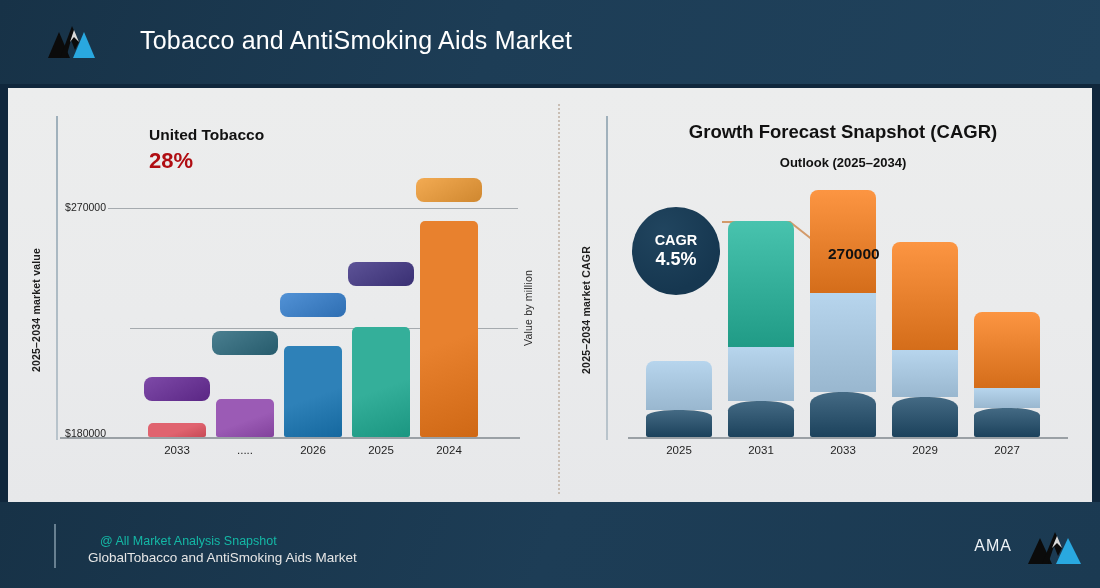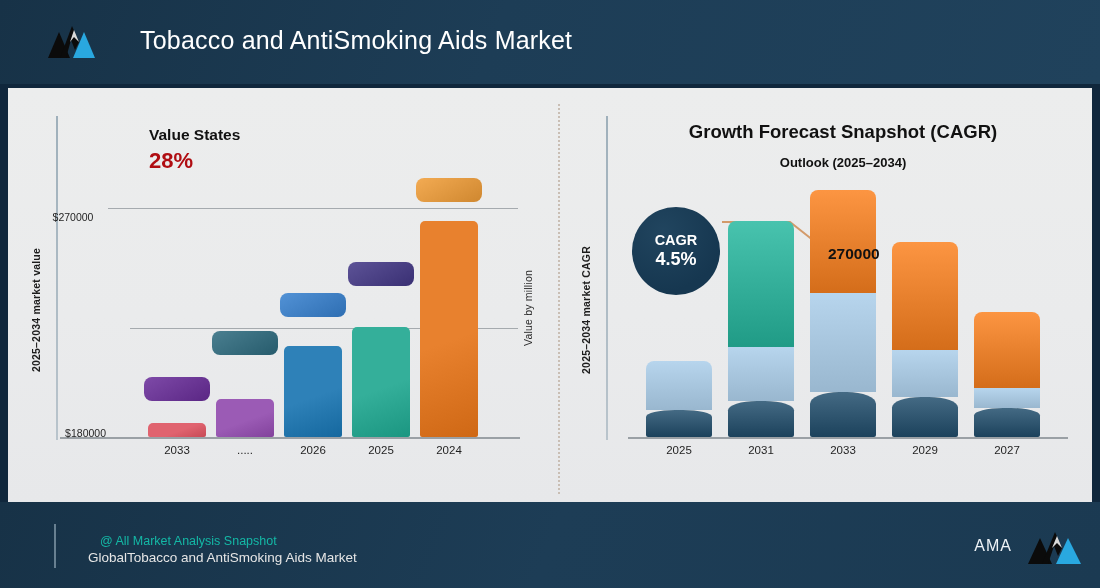--- a/index.html
+++ b/index.html
@@ -60,21 +60,21 @@
   }
 
   .gridline{position:absolute;height:1px;background:#8e9499;opacity:.75;}
   .gridline.g1{left:108px;top:208px;width:410px;}
   .gridline.g2{left:130px;top:328px;width:388px;}
   .baseline-left{position:absolute;left:60px;top:437px;width:460px;height:1.5px;background:#9aa0a5;}
 
   .tick-label{
     position:absolute;font-size:10.5px;color:#1f1f1f;text-align:right;white-space:nowrap;
   }
-  #tick-top{left:40px;top:211px;width:66px;text-align:center;}
+  #tick-top{left:40px;top:201px;width:66px;}
   #tick-bottom{left:40px;top:427px;width:66px;}
 
   .bar{position:absolute;border-radius:5px 5px 2px 2px;}
   .cap{position:absolute;border-radius:8px;}
   .xtick{
     position:absolute;top:444px;font-size:11.5px;color:#1f1f1f;
     text-align:center;white-space:nowrap;
   }
 
   
@@ -144,21 +144,21 @@
     <div class="header-title">Tobacco and AntiSmoking Aids Market</div>
   </div>
 
   <div class="panel"></div>
   <div class="divider"></div>
 
   <div class="left-axisline"></div>
   <div class="axis-label-vert" id="left-yaxis-label">2025–2034 market value</div>
   <div class="axis-label-vert" id="mid-axis-label">Value by million</div>
 
-  <div class="region-name">Value States</div>
+  <div class="region-name">United Tobacco</div>
   <div class="region-pct">28%</div>
 
   <div class="gridline g1"></div>
   <div class="gridline g2"></div>
   <div class="baseline-left"></div>
 
   <div class="tick-label" id="tick-top">$270000</div>
   <div class="tick-label" id="tick-bottom">$180000</div>
 
   <div id="left-bars">

